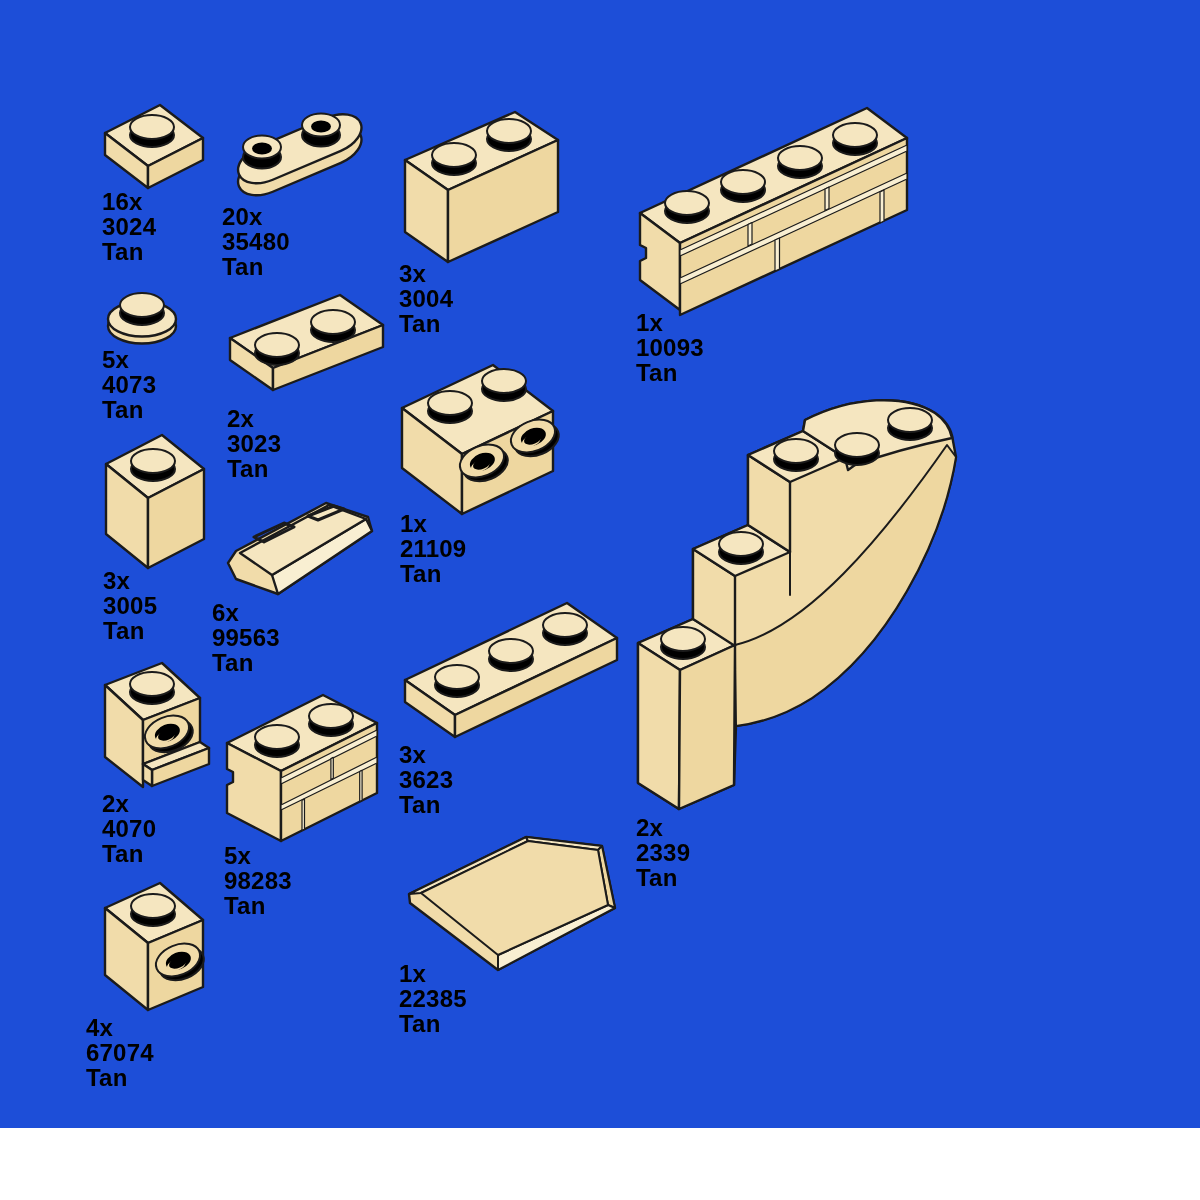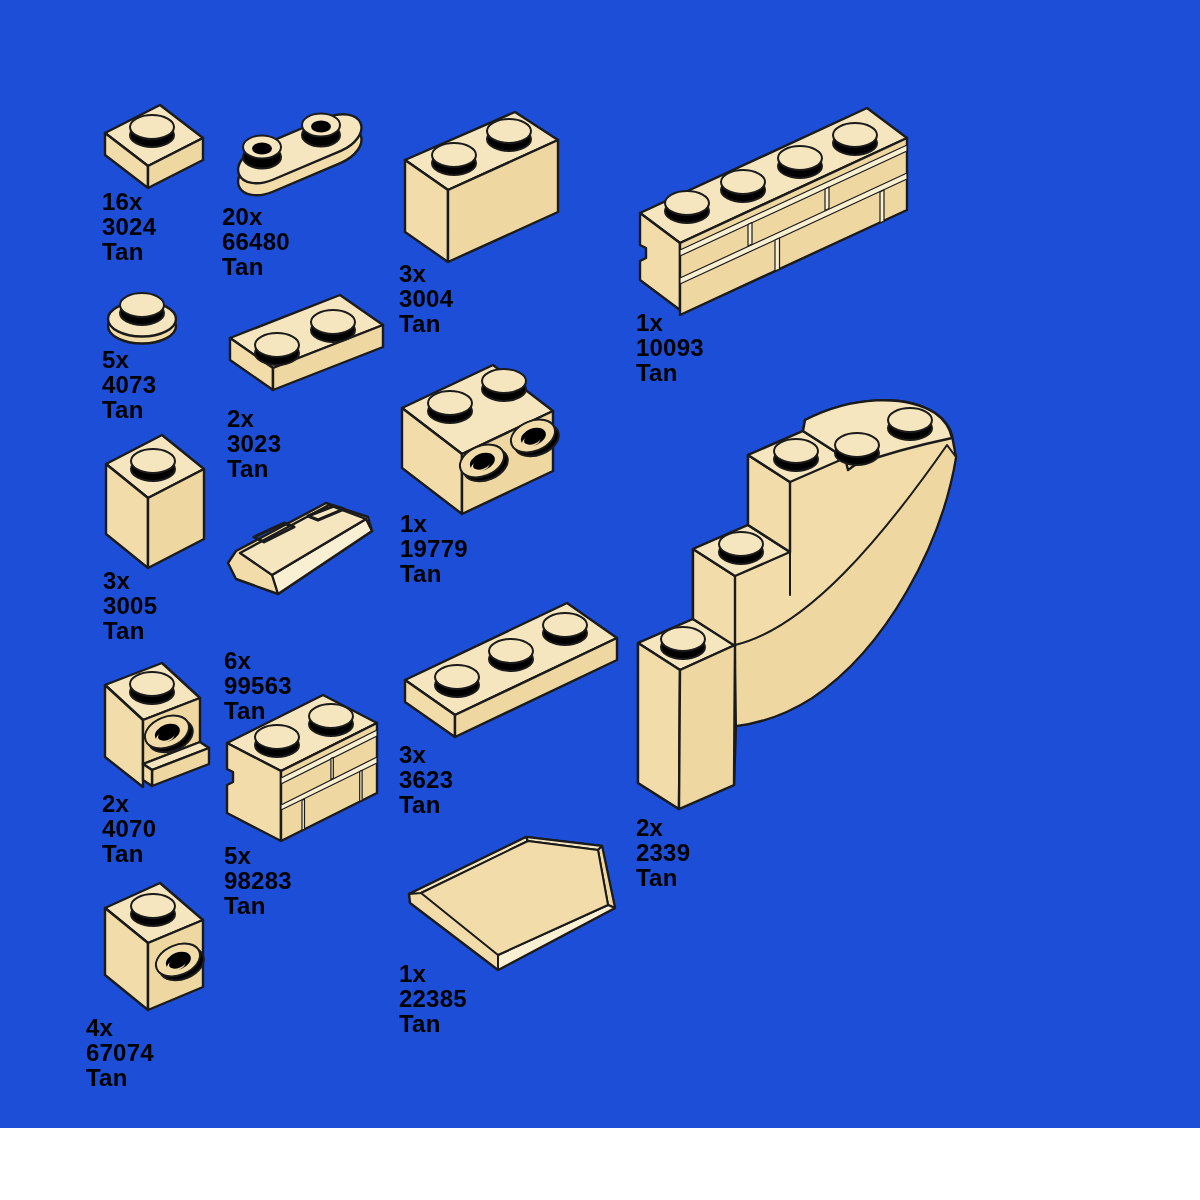--- a/index.html
+++ b/index.html
@@ -70,21 +70,21 @@
       </g>
       <g transform="translate(10,58) rotate(-23) scale(1,0.62)">
         <rect x="0" y="0" width="132" height="58" rx="29" ry="29" class="f-top ol" vector-effect="non-scaling-stroke"></rect>
       </g>
       <use href="#ostud" x="40" y="47"></use>
       <use href="#ostud" x="99" y="25"></use>
     </svg>
   </div>
   <div class="lbl" style="left:222px;top:204px;">
     <div>20x</div>
-    <div>66480</div>
+    <div>35480</div>
     <div>Tan</div>
   </div>
 
   <div class="part" style="left:398px;top:100px;">
     <svg width="172" height="168" viewBox="0 0 172 168">
       <path class="f-top ol" d="M7,60 L117,12 L160,40 L50,90 Z"></path>
       <path class="f-body ol" d="M7,60 L50,90 L50,162 L7,132 Z"></path>
       <path class="f-shade ol" d="M50,90 L160,40 L160,112 L50,162 Z"></path>
       <use href="#stud" x="56" y="55"></use>
       <use href="#stud" x="111" y="31"></use>
@@ -153,21 +153,21 @@
       <path class="f-body ol" d="M4,45 L64,91 L64,151 L4,105 Z"></path>
       <path class="f-shade ol" d="M64,91 L155,48 L155,108 L64,151 Z"></path>
       <use href="#stud" x="52" y="40"></use>
       <use href="#stud" x="106" y="18"></use>
       <use href="#ring" transform="translate(84,98) rotate(-22)"></use>
       <use href="#ring" transform="translate(135,73) rotate(-22)"></use>
     </svg>
   </div>
   <div class="lbl" style="left:400px;top:511px;">
     <div>1x</div>
-    <div>19779</div>
+    <div>21109</div>
     <div>Tan</div>
   </div>
 
   <div class="part" style="left:103px;top:428px;">
     <svg width="108" height="142" viewBox="0 0 108 142">
       <path class="f-top ol" d="M3,36 L59,7 L101,41 L45,70 Z"></path>
       <path class="f-body ol" d="M3,36 L45,70 L45,140 L3,106 Z"></path>
       <path class="f-shade ol" d="M45,70 L101,41 L101,111 L45,140 Z"></path>
       <use href="#stud" x="50" y="33"></use>
     </svg>
@@ -180,21 +180,21 @@
 
   <div class="part" style="left:222px;top:495px;">
     <svg width="155" height="105" viewBox="0 0 155 105">
       <path class="f-body ol" d="M6,68 L14,56 L104,8 L146,22 L150,36 L56,99 L14,84 Z"></path>
       <path class="f-hi ol" d="M50,80 L144,24 L150,36 L56,99 Z"></path>
       <path class="f-top ol" d="M18,58 L107,10 L144,24 L50,80 Z"></path>
       <path class="f-top ol-thick nofill" d="M32,42 L62,28 L72,32 L42,47 Z"></path>
       <path class="f-top ol-thick nofill" d="M86,21 L112,11 L122,14 L96,25 Z"></path>
     </svg>
   </div>
-  <div class="lbl" style="left:224px;top:600px;margin-top:48px;">
+  <div class="lbl" style="left:212px;top:600px;">
     <div>6x</div>
     <div>99563</div>
     <div>Tan</div>
   </div>
 
   <div class="part" style="left:398px;top:600px;">
     <svg width="225" height="142" viewBox="0 0 225 142">
       <path class="f-top ol" d="M7,80 L169,3 L219,38 L57,115 Z"></path>
       <path class="f-body ol" d="M7,80 L57,115 L57,137 L7,102 Z"></path>
       <path class="f-shade ol" d="M57,115 L219,38 L219,60 L57,137 Z"></path>

